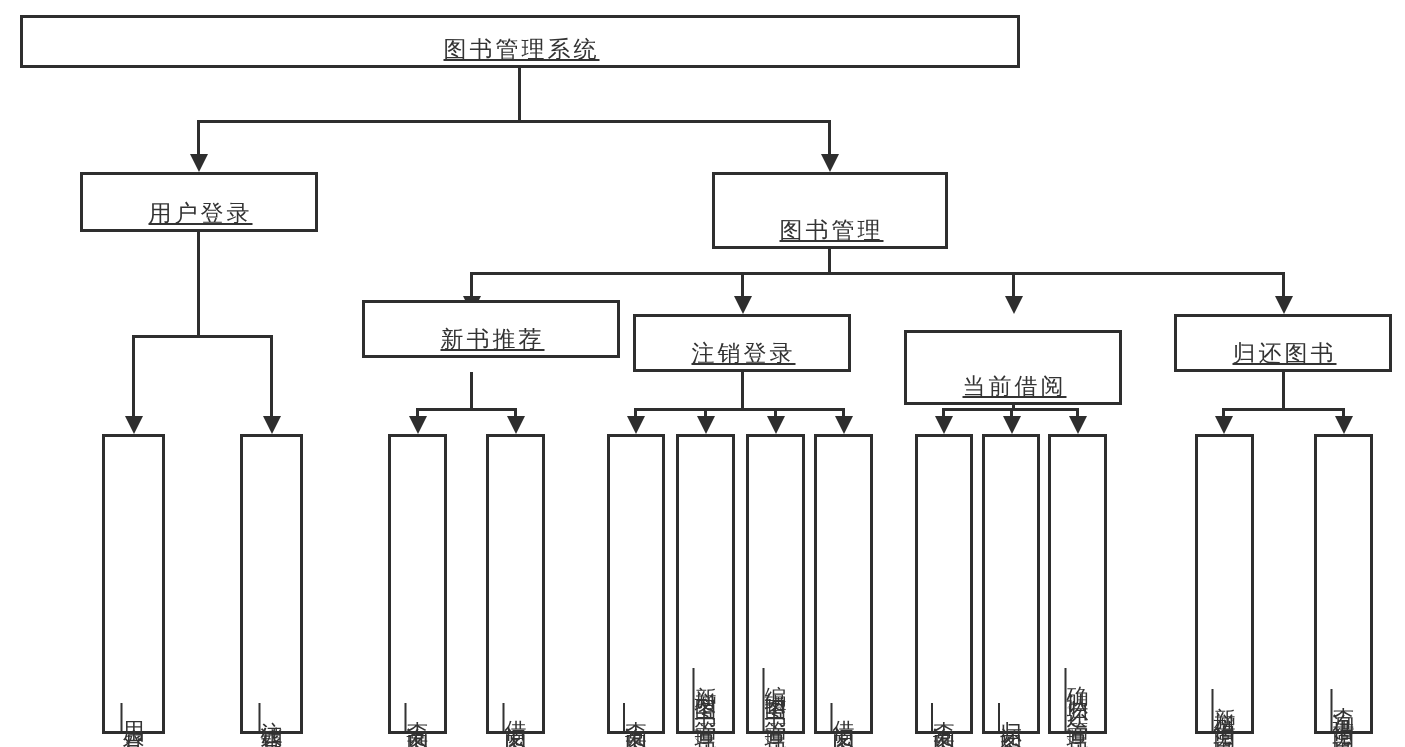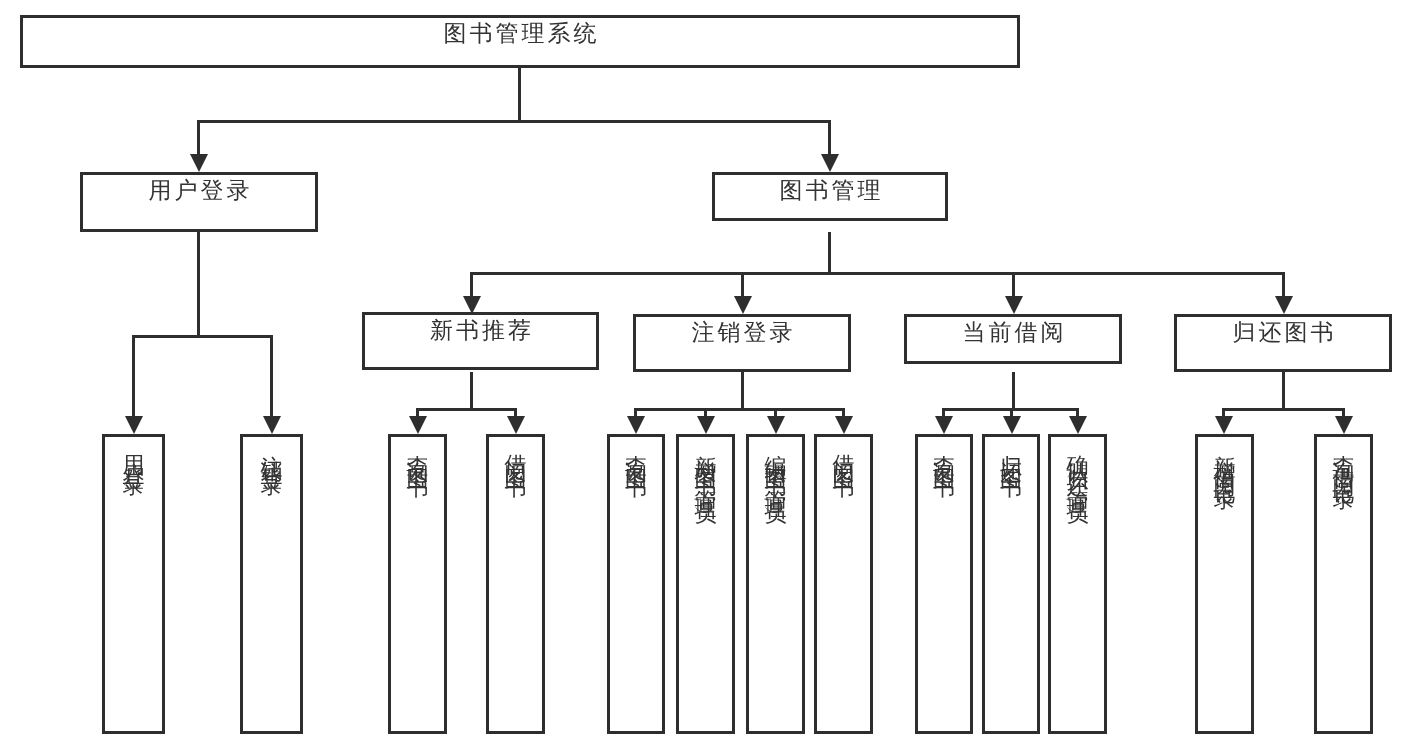--- a/index.html
+++ b/index.html
@@ -12,22 +12,23 @@
     color: #333333;
     overflow: hidden;
   }
   
   .box {
     position: absolute;
     box-sizing: border-box;
     border: 3px solid #2e2e2e;
     background: #ffffff;
     display: flex;
-    align-items: flex-start;
+    align-items: flex-end;
     justify-content: center;
+    text-decoration: underline;
   }
   .h-label {
     font-size: 23px;
     letter-spacing: 3px;
     text-indent: 3px;
     white-space: nowrap;
   }
   .v-label {
     writing-mode: vertical-rl;
     text-orientation: mixed;
@@ -107,31 +108,31 @@
   <div class="arrow" style="left:1222px; top:408px; height:8px;"></div>
   <div class="arrow" style="left:1342px; top:408px; height:8px;"></div>
 
   <div class="box" style="left:20px; top:15px; width:1000px; height:53px;">
     <span class="h-label">图书管理系统</span>
   </div>
 
   <div class="box" style="left:80px; top:172px; width:238px; height:60px;">
     <span class="h-label">用户登录</span>
   </div>
-  <div class="box" style="left:712px; top:172px; width:236px; height:49px;">
+  <div class="box" style="left:712px; top:172px; width:236px; height:77px;">
     <span class="h-label">图书管理</span>
   </div>
 
-  <div class="box" style="left:362px; top:312px; width:237px; height:58px;">
+  <div class="box" style="left:362px; top:300px; width:258px; height:58px;">
     <span class="h-label">新书推荐</span>
   </div>
   <div class="box" style="left:633px; top:314px; width:218px; height:58px;">
     <span class="h-label">注销登录</span>
   </div>
-  <div class="box" style="left:904px; top:314px; width:218px; height:50px;">
+  <div class="box" style="left:904px; top:330px; width:218px; height:75px;">
     <span class="h-label">当前借阅</span>
   </div>
   <div class="box" style="left:1174px; top:314px; width:218px; height:58px;">
     <span class="h-label">归还图书</span>
   </div>
 
   <div class="box" style="left:102px; top:434px; width:63px; height:300px;">
     <span class="v-label">用户登录</span>
   </div>
   <div class="box" style="left:240px; top:434px; width:63px; height:300px;">

